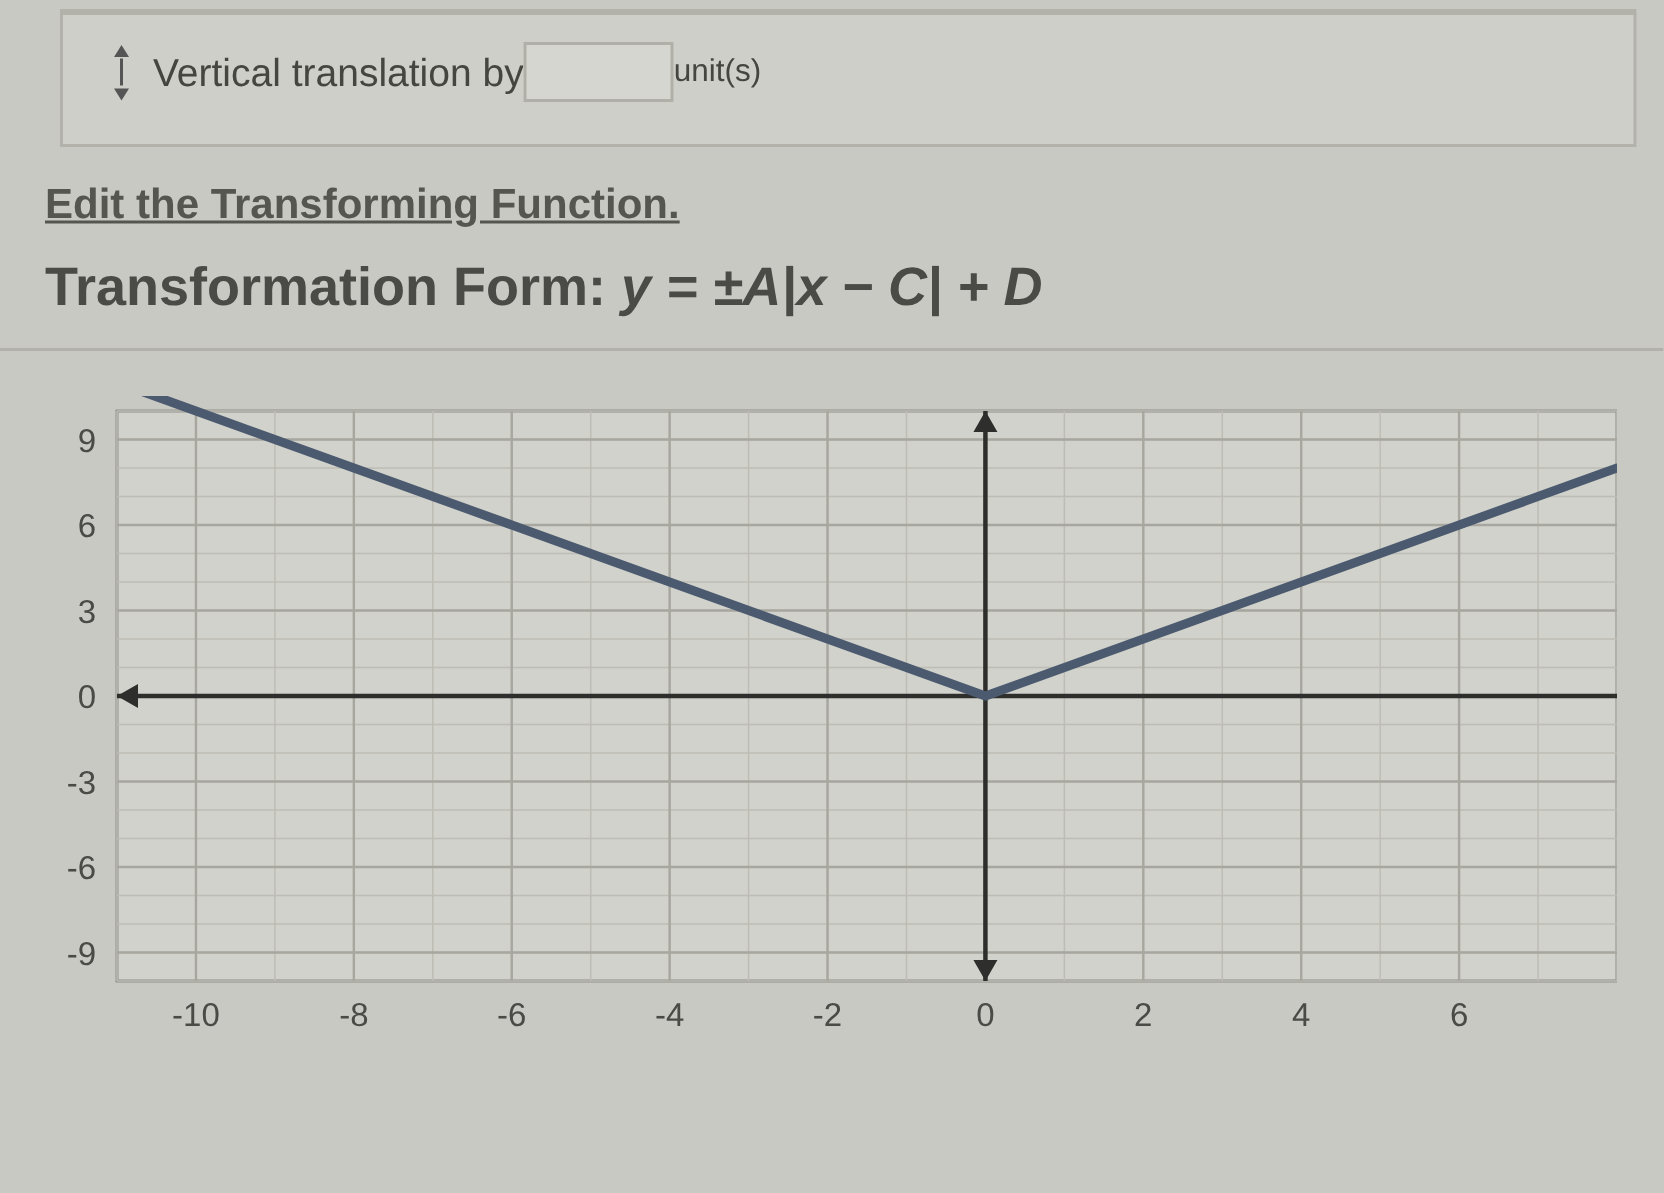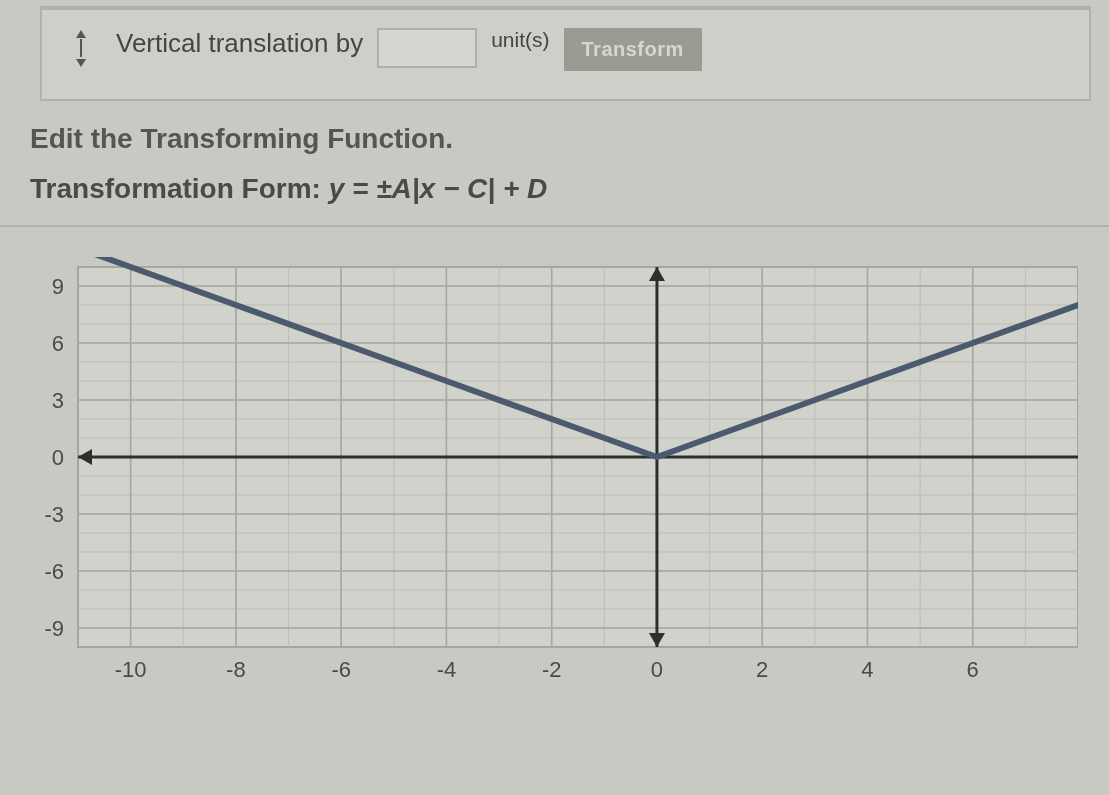--- a/index.html
+++ b/index.html
@@ -12,21 +12,21 @@
     color: #3a3a38;
     overflow: hidden;
   }
 
   .panel-top {
     margin: 6px 18px 12px 40px;
     border: 2px solid #b2b2aa;
     border-top-width: 4px;
     padding: 18px 24px 28px 24px;
     display: flex;
-    gap: 14px;
+    align-items: center;
     background: #cfcfc9;
   }
 
   .drag-icon {
     width: 30px; height: 40px;
     display:flex; flex-direction:column; justify-content:space-between; align-items:center;
     margin-right: 6px;
   }
   .drag-icon::before, .drag-icon::after {
     content:''; width:0; height:0;
@@ -53,39 +53,40 @@
     font-weight: bold;
     letter-spacing: 0.5px;
     cursor: pointer;
   }
 
   .section-title {
     margin: 22px 0 18px 30px;
     font-size: 28px;
     font-weight: bold;
     color: #565650;
+    text-decoration: underline;
   }
 
   .func-row {
     display:flex; align-items:center;
     margin-left: 30px;
     margin-bottom: 20px;
     gap: 28px;
   }
   .fx-label { font-size: 30px; font-style: italic; color:#4a4a46; }
   .fx-eq { font-style: normal; margin: 0 6px; }
   .fx-input {
     width: 110px; height: 46px;
     border: 2px solid #a9a9a2;
     background:#d6d6d0;
     font-size: 26px;
     text-align:center;
     font-family: inherit;
   }
-  .tf-form { font-size: 28px; font-weight: bold; color:#4a4a46; }
+  .tf-form { font-size: 36px; font-weight: bold; color:#4a4a46; }
   .tf-math { font-style: italic; font-weight: bold; }
 
   .graph-area {
     margin-top: 6px;
     padding: 30px 12px 10px 18px;
     background:#c9c9c4;
     border-top: 2px solid #b2b2aa;
   }
   .graph {
     width: 1060px;
@@ -102,21 +103,20 @@
 
 <div class="panel-top">
   <div class="drag-icon">
     <div class="arrow-up"></div>
     <div class="arrow-line"></div>
     <div class="arrow-down"></div>
   </div>
   <span class="label-text">Vertical translation by</span>
   <input class="num-input" type="text" value="" style="">
   <span class="units">unit(s)</span>
-  <button class="transform-btn">Transform</button>
 </div>
 
 <div class="section-title">Edit the Transforming Function.</div>
 
 <div class="func-row">
   <span class="tf-form">
     <span>Transformation Form:</span>
     <span class="tf-math">y = ±A|x − C| + D</span>
   </span>
 </div>

